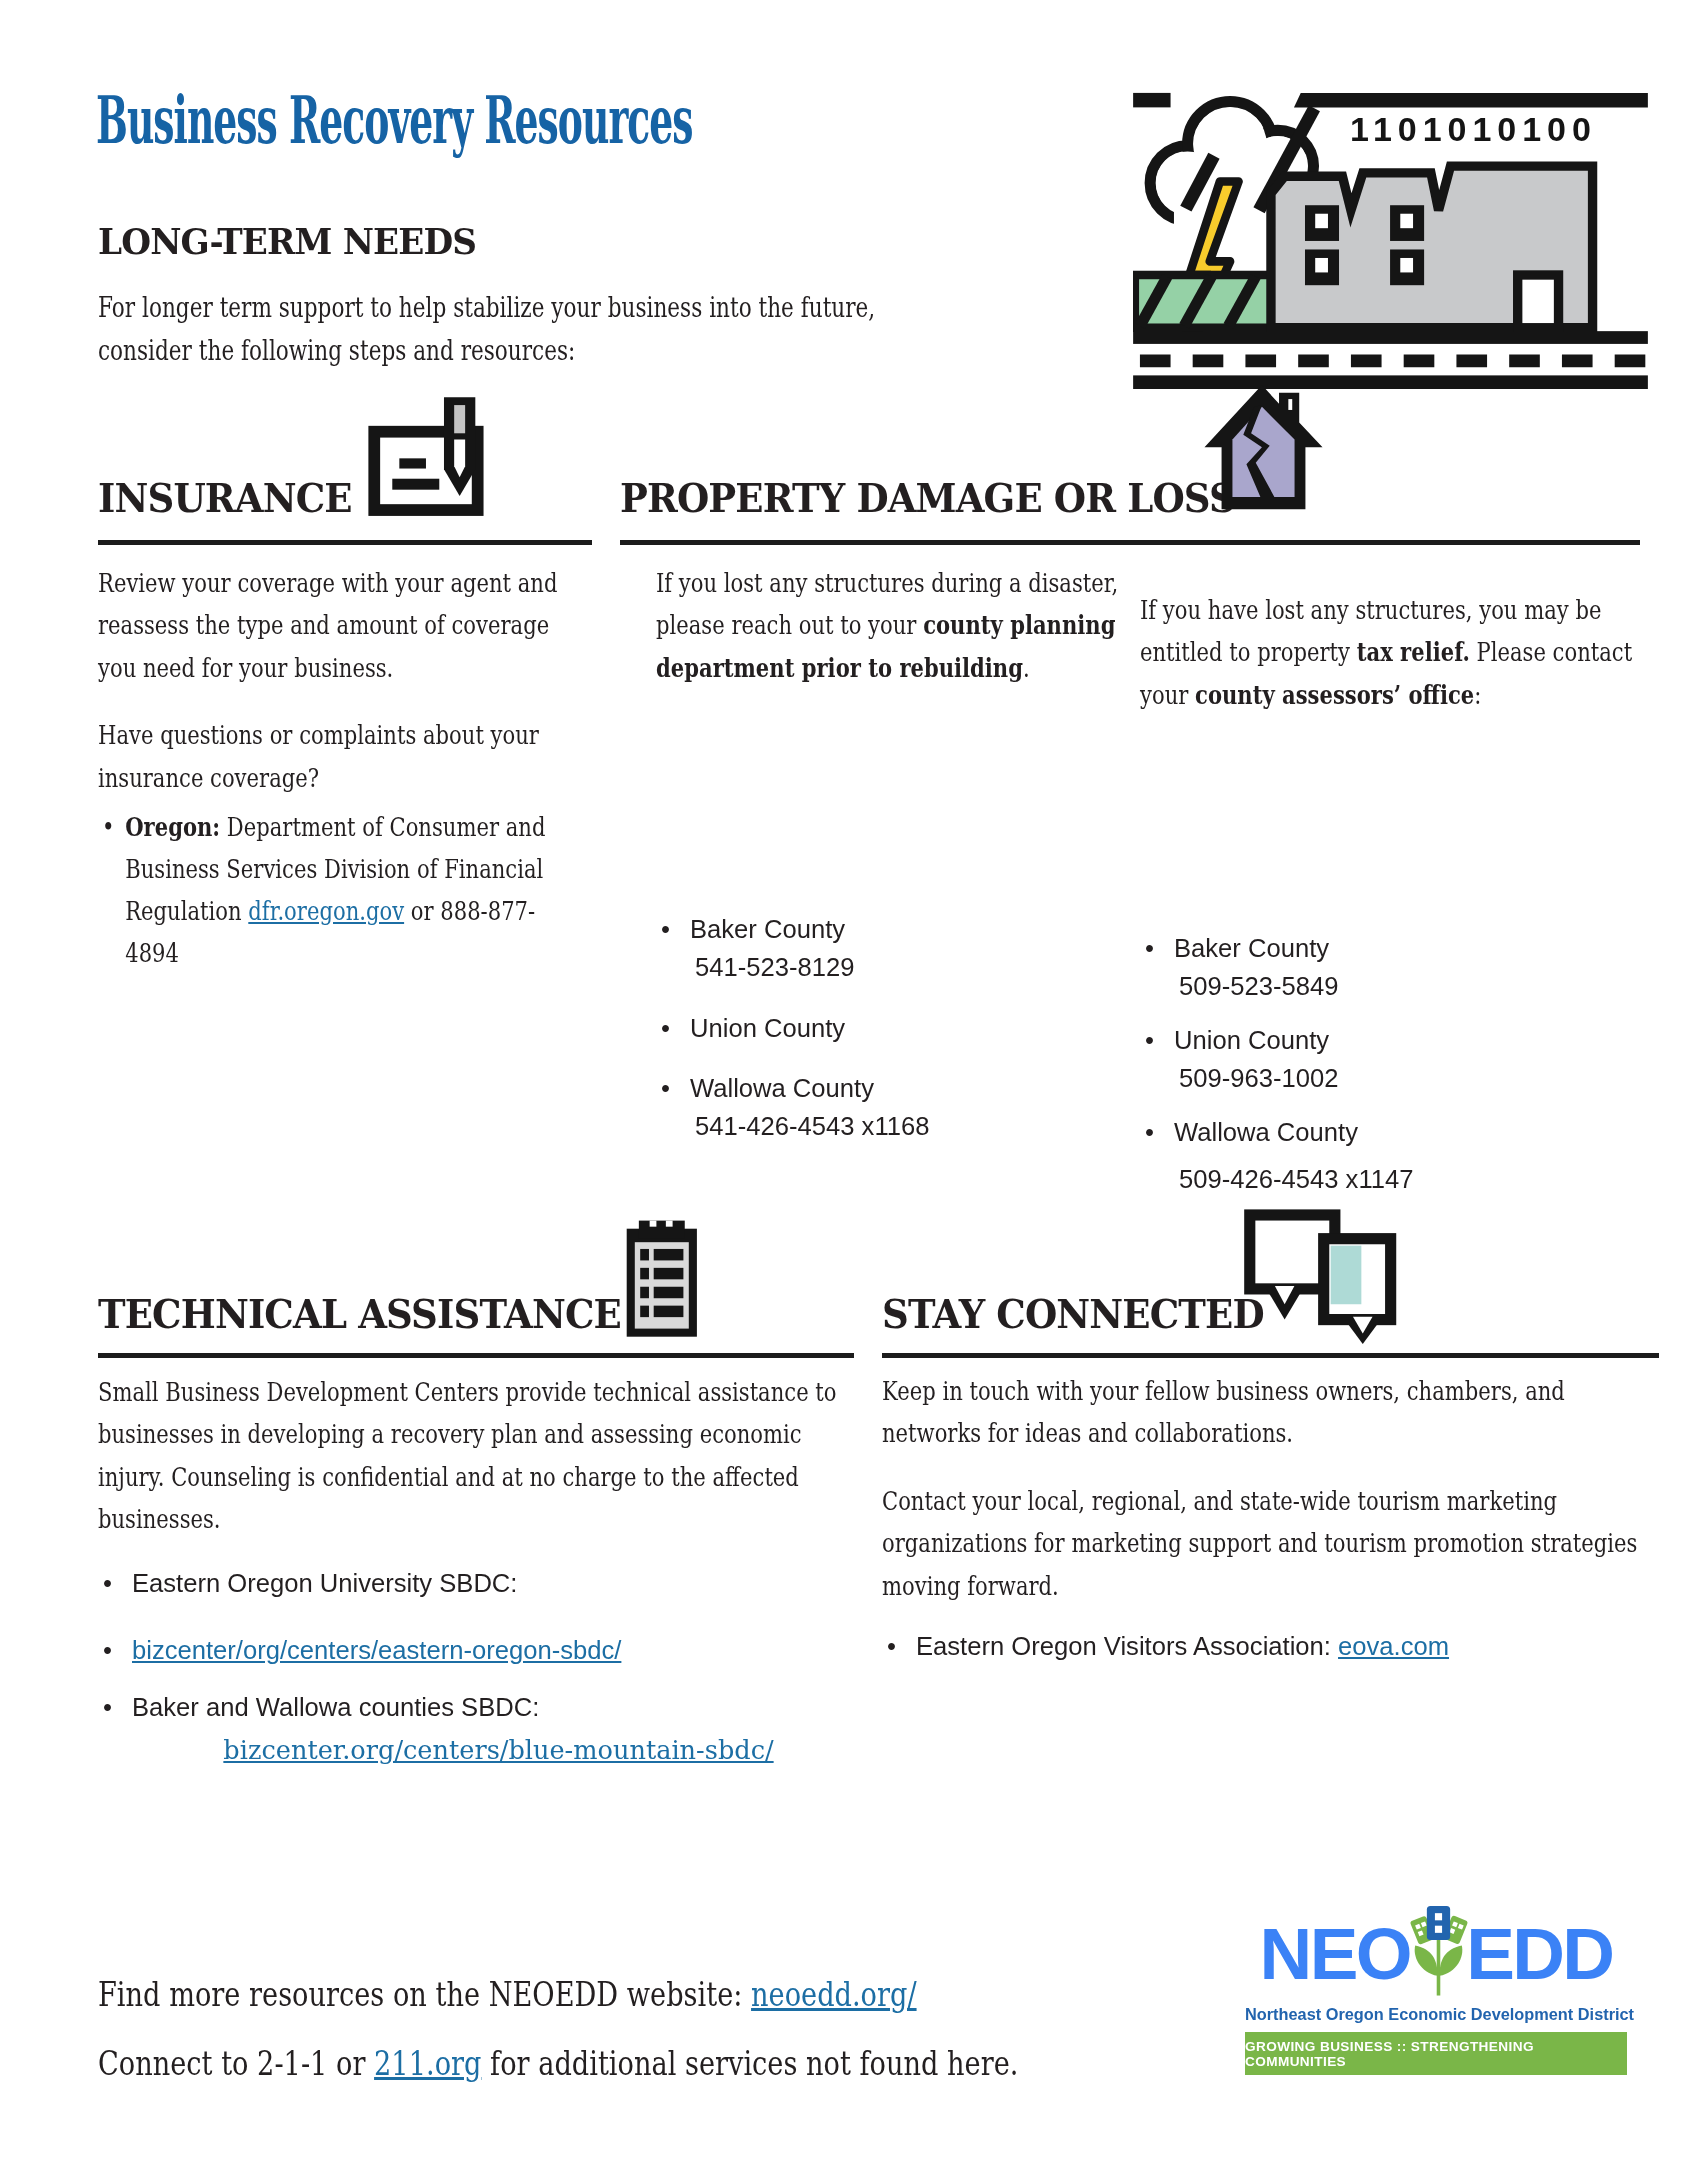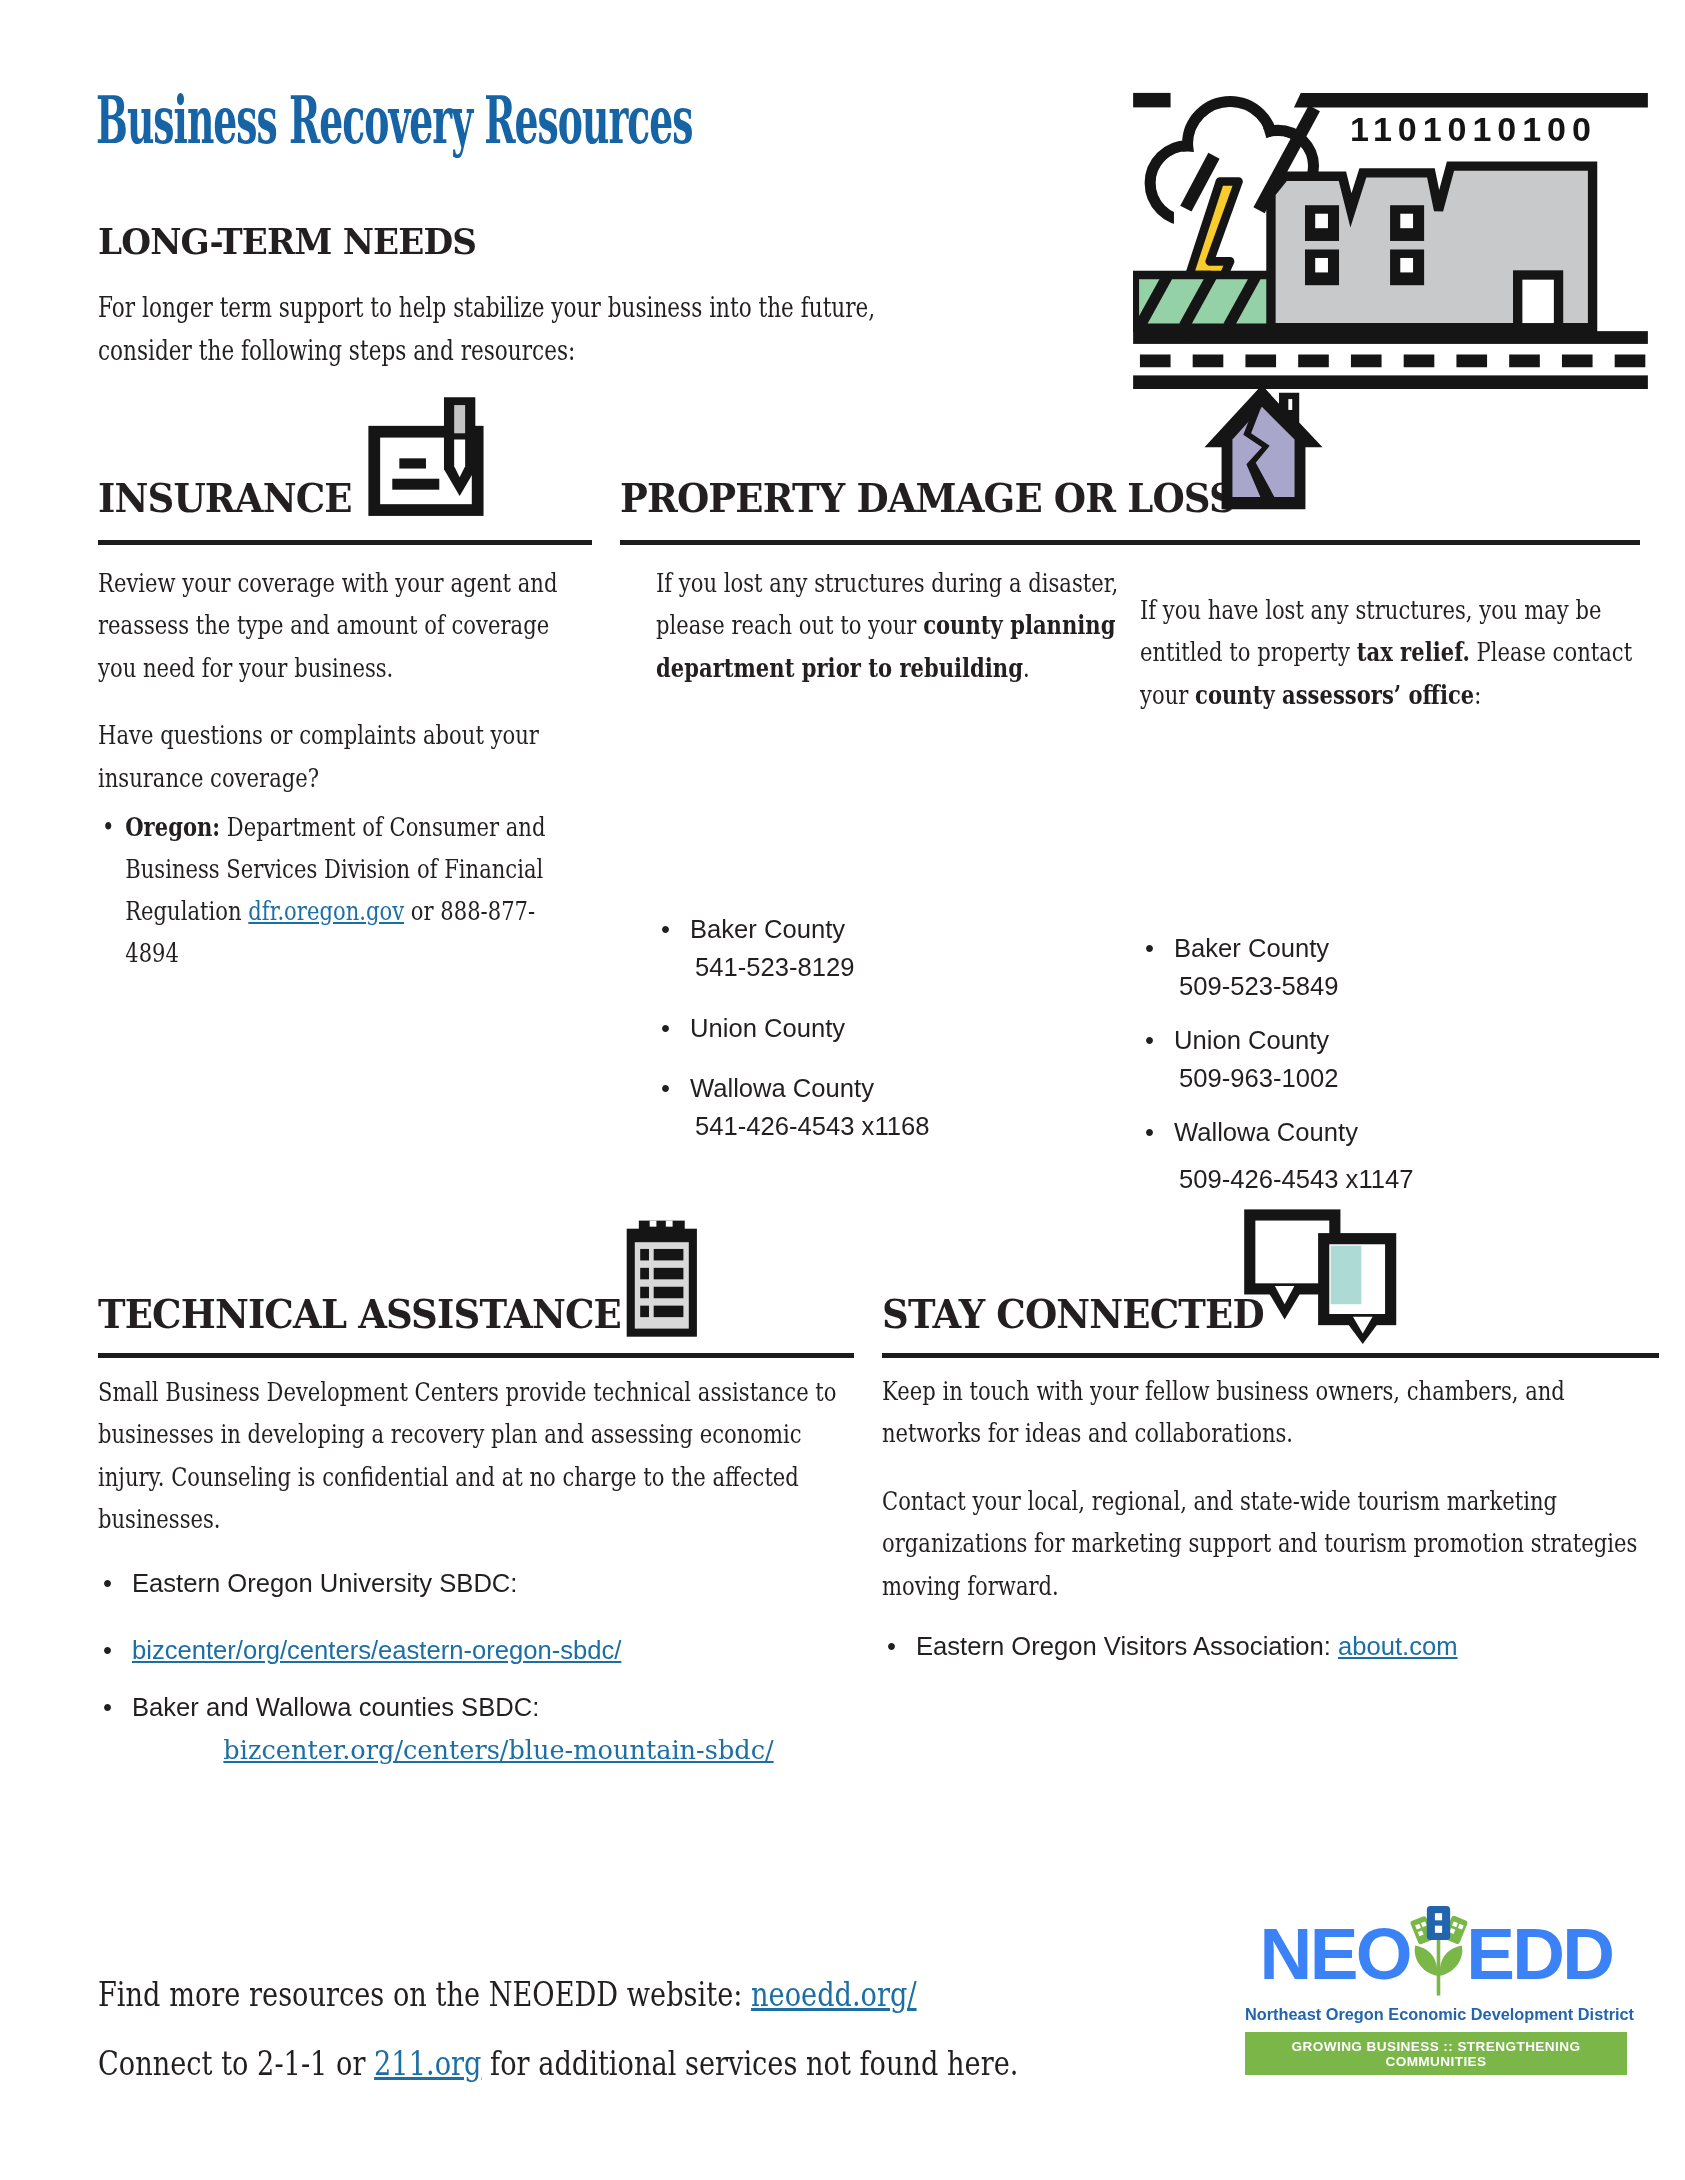--- a/index.html
+++ b/index.html
@@ -27,21 +27,21 @@
   
   .logo{left:1245px;top:1906px;width:382px;}
   .logo-row{display:flex;align-items:center;justify-content:center;
             font-family:"Liberation Sans",sans-serif;font-weight:bold;
             font-size:73px;color:#3b82f6;letter-spacing:-2.6px;line-height:1;}
   .logo-sub{font-family:"Liberation Sans",sans-serif;color:#2264ae;font-weight:bold;
             font-size:17px;text-align:center;margin-top:5.1px;letter-spacing:0;
             white-space:nowrap;transform:scaleX(.96);transform-origin:0 0;}
   .logo-bar{margin-top:6.8px;background:#7ab648;color:#ffffff;
             font-family:"Liberation Sans",sans-serif;font-weight:bold;font-size:13.6px;
-            text-align:center;padding:6.8px 0;letter-spacing:0.4px;}
+            text-align:left;padding:6.8px 0;letter-spacing:0.4px;}
 </style>
 </head>
 <body>
 
 <div class="page">
 
   <div class="abs title">Business Recovery Resources</div>
 
   <div class="abs sub-head" style="left:98px;top:220px;">LONG-TERM NEEDS</div>
   <div class="abs body-txt condense" style="left:98px;top:286px;width:980px;font-size:27px;">For longer term support to help stabilize your business into the future, consider the following steps and resources:</div>
@@ -210,21 +210,21 @@
       </li>
     </ul>
   </div>
 
   <div class="abs" style="left:882px;top:1370px;width:779px;">
     <div class="body-txt condense" style="width:971px;">
       <p>Keep in touch with your fellow business owners, chambers, and networks for ideas and collaborations.</p>
       <p>Contact your local, regional, and state-wide tourism marketing organizations for marketing support and tourism promotion strategies moving forward.</p>
     </div>
     <ul class="blist sans" style="margin-top:25.6px;font-size:25.6px;">
-      <li><span>Eastern Oregon Visitors Association: </span><a class="link">about.com</a></li>
+      <li><span>Eastern Oregon Visitors Association: </span><a class="link">eova.com</a></li>
     </ul>
   </div>
 
   <div class="abs footer-line" style="left:98px;top:1974px;">
     <span>Find more resources on the NEOEDD website: </span><a class="link">neoedd.org/</a>
   </div>
   <div class="abs footer-line" style="left:98px;top:2043px;">
     <span>Connect to 2-1-1 or </span><a class="link">211.org</a><span> for additional services not found here.</span>
   </div>
 

